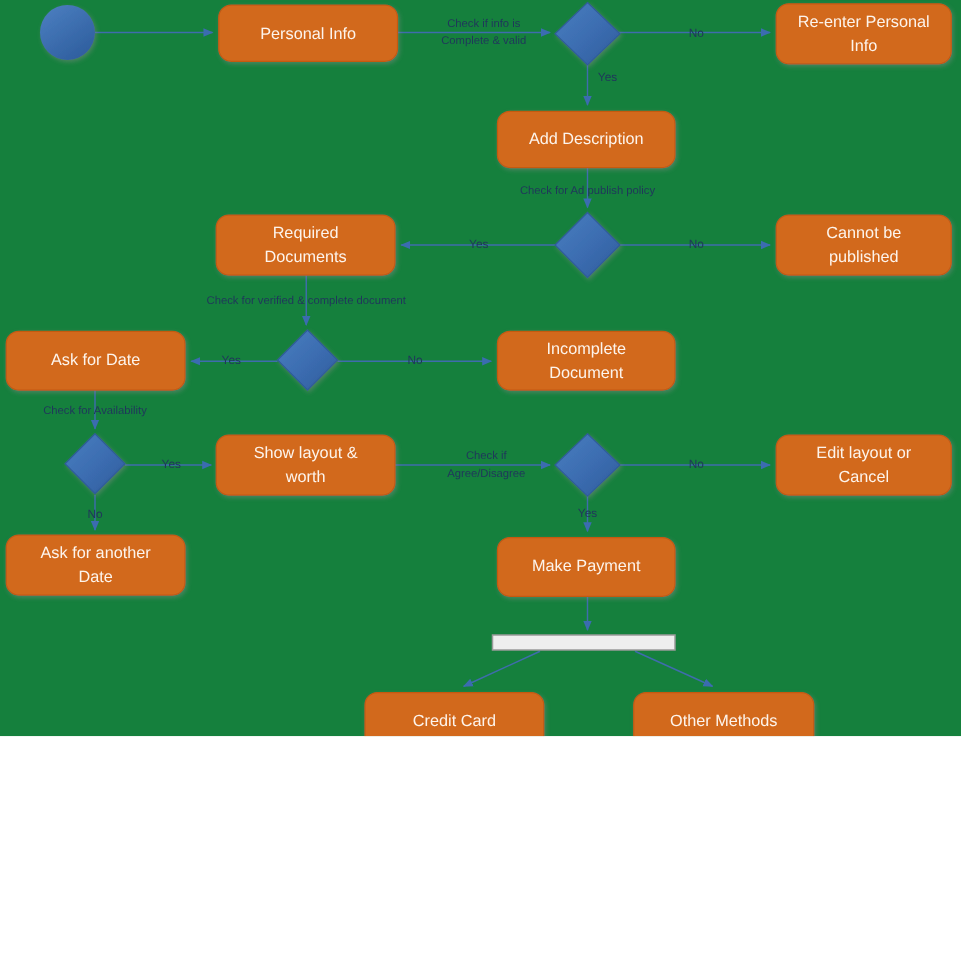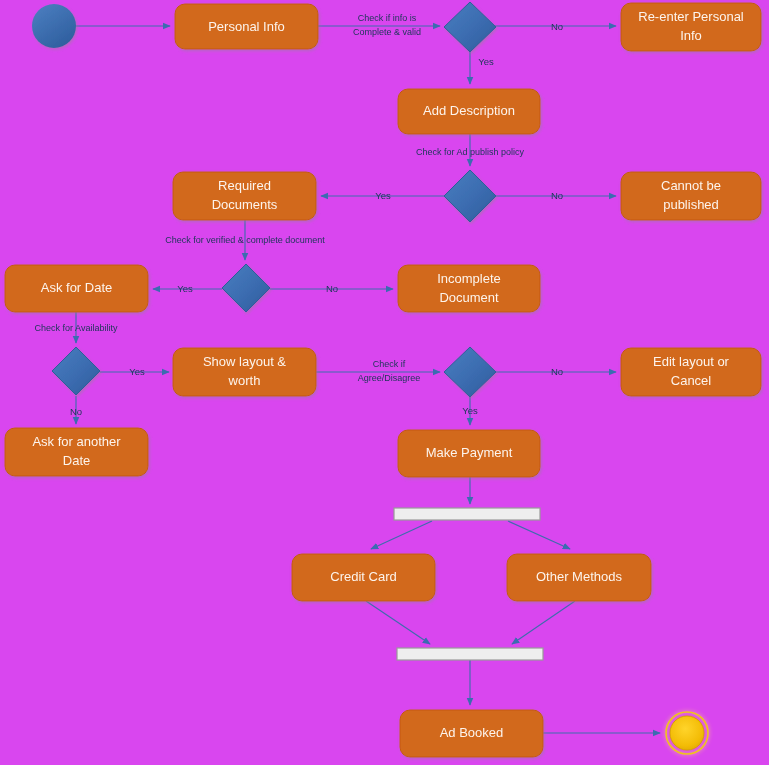--- a/index.html
+++ b/index.html
@@ -4,22 +4,22 @@
 <title>Ad Booking Activity Diagram</title>
 <style>
   html, body {
     margin: 0;
     padding: 0;
     background: #ffffff;
   }
   #canvas {
     position: relative;
     width: 769px;
-    height: 765px;
-    background: #d946ef;
+    height: 589px;
+    background: #15803d;
     overflow: hidden;
     font-family: "Liberation Sans", sans-serif;
   }
   svg#diagram {
     position: absolute;
     left: 0;
     top: 0;
     width: 769px;
     height: 765px;
     display: block;

